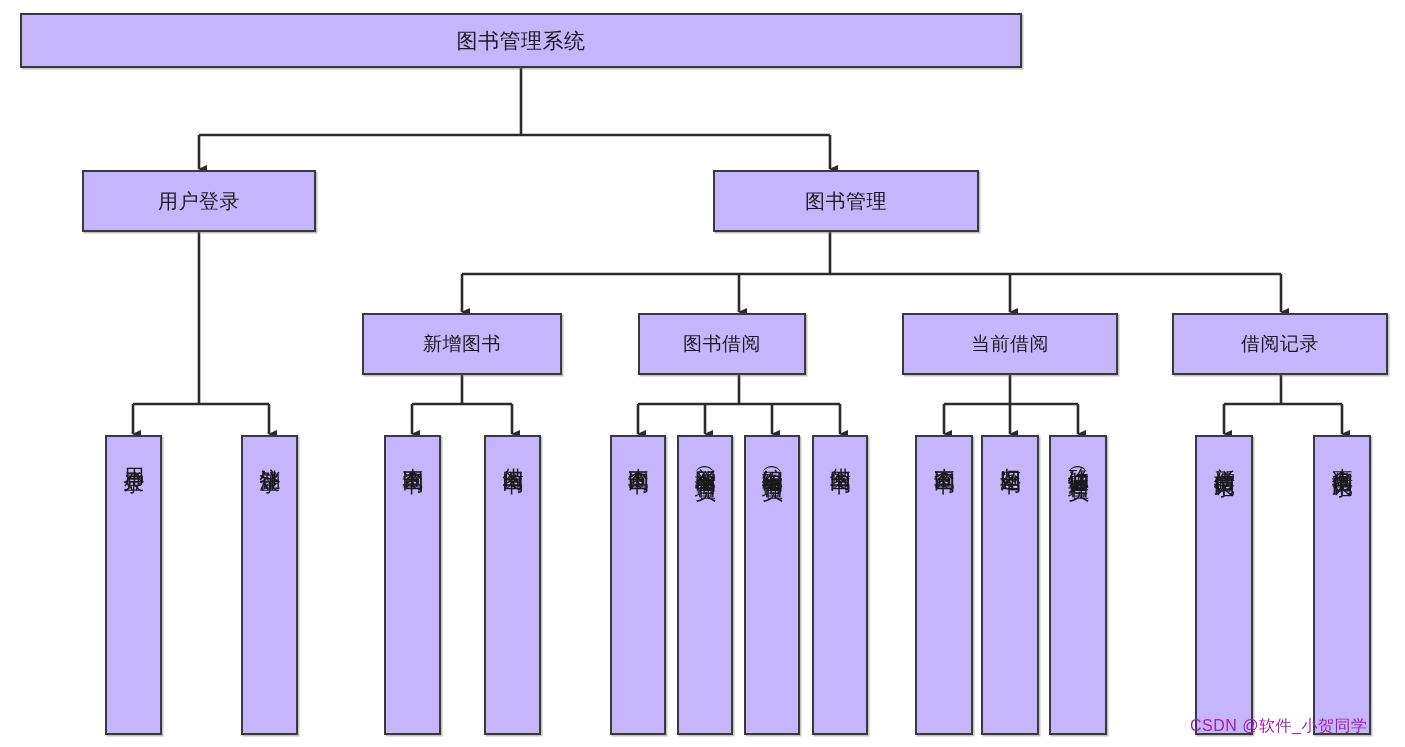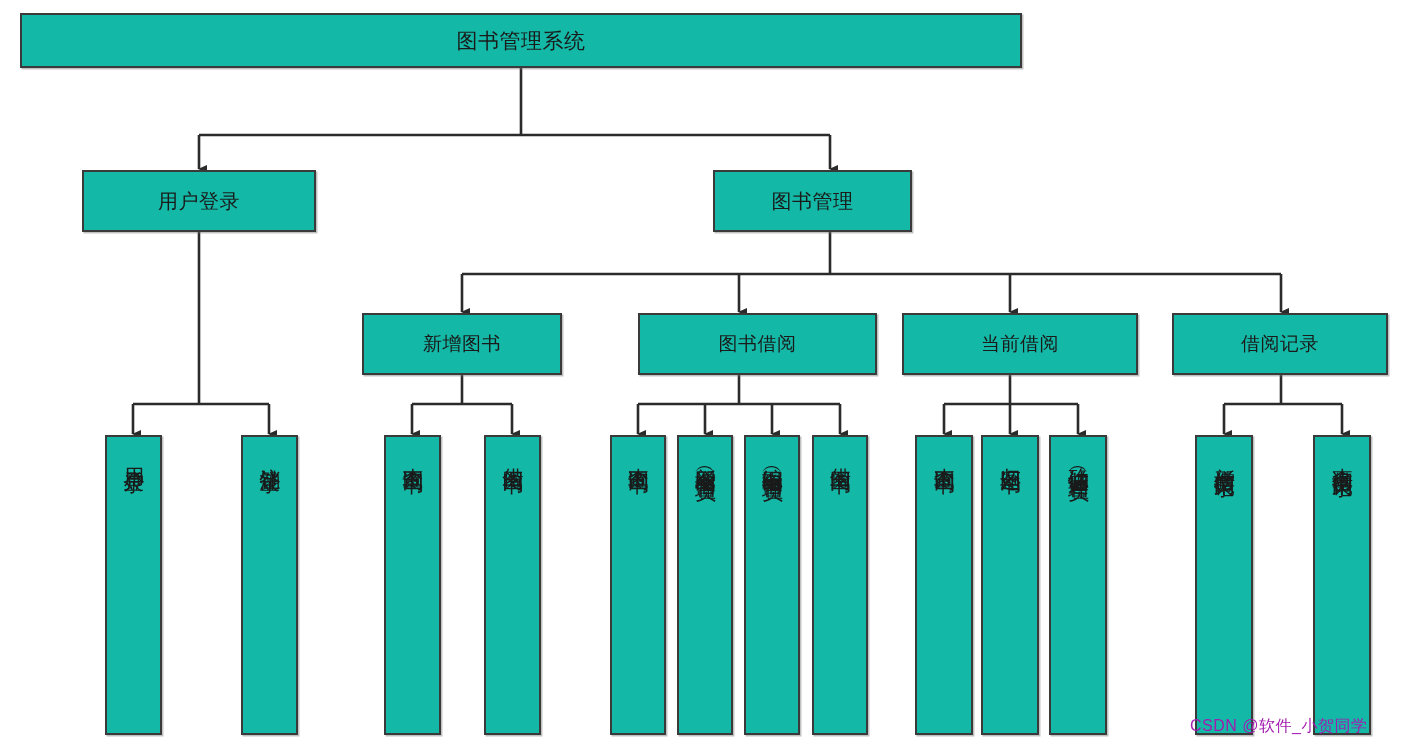--- a/index.html
+++ b/index.html
@@ -21,21 +21,21 @@
     position: absolute;
     left: 0;
     top: 0;
     width: 1405px;
     height: 747px;
     pointer-events: none;
   }
   .node {
     position: absolute;
     box-sizing: border-box;
-    background: #14b8a6;
+    background: #c4b5fd;
     border: 2.5px solid #3a3a3a;
     box-shadow: 1.5px 1.5px 0 rgba(120,120,120,0.45);
     display: flex;
     align-items: center;
     justify-content: center;
     color: #1a1a1a;
   }
   .node-label {
     display: block;
     text-align: center;
@@ -134,33 +134,33 @@
   </svg>
 
   <div class="node root" style="left:20px; top:13px; width:1002px; height:55px;">
     <span class="node-label">图书管理系统</span>
   </div>
 
   <div class="node level2" style="left:82px; top:170px; width:234px; height:62px;">
     <span class="node-label">用户登录</span>
   </div>
 
-  <div class="node level2" style="left:713px; top:170px; width:199px; height:62px;">
+  <div class="node level2" style="left:713px; top:170px; width:266px; height:62px;">
     <span class="node-label">图书管理</span>
   </div>
 
   <div class="node level3" style="left:362px; top:313px; width:200px; height:62px;">
     <span class="node-label">新增图书</span>
   </div>
 
-  <div class="node level3" style="left:638px; top:313px; width:239px; height:62px;">
+  <div class="node level3" style="left:638px; top:313px; width:168px; height:62px;">
     <span class="node-label">图书借阅</span>
   </div>
 
-  <div class="node level3" style="left:902px; top:313px; width:236px; height:62px;">
+  <div class="node level3" style="left:902px; top:313px; width:216px; height:62px;">
     <span class="node-label">当前借阅</span>
   </div>
 
   <div class="node level3" style="left:1172px; top:313px; width:216px; height:62px;">
     <span class="node-label">借阅记录</span>
   </div>
 
   <div class="node leaf" style="left:105px; top:435px; width:57px; height:300px;">
     <span class="node-label">用户登录</span>
   </div>

